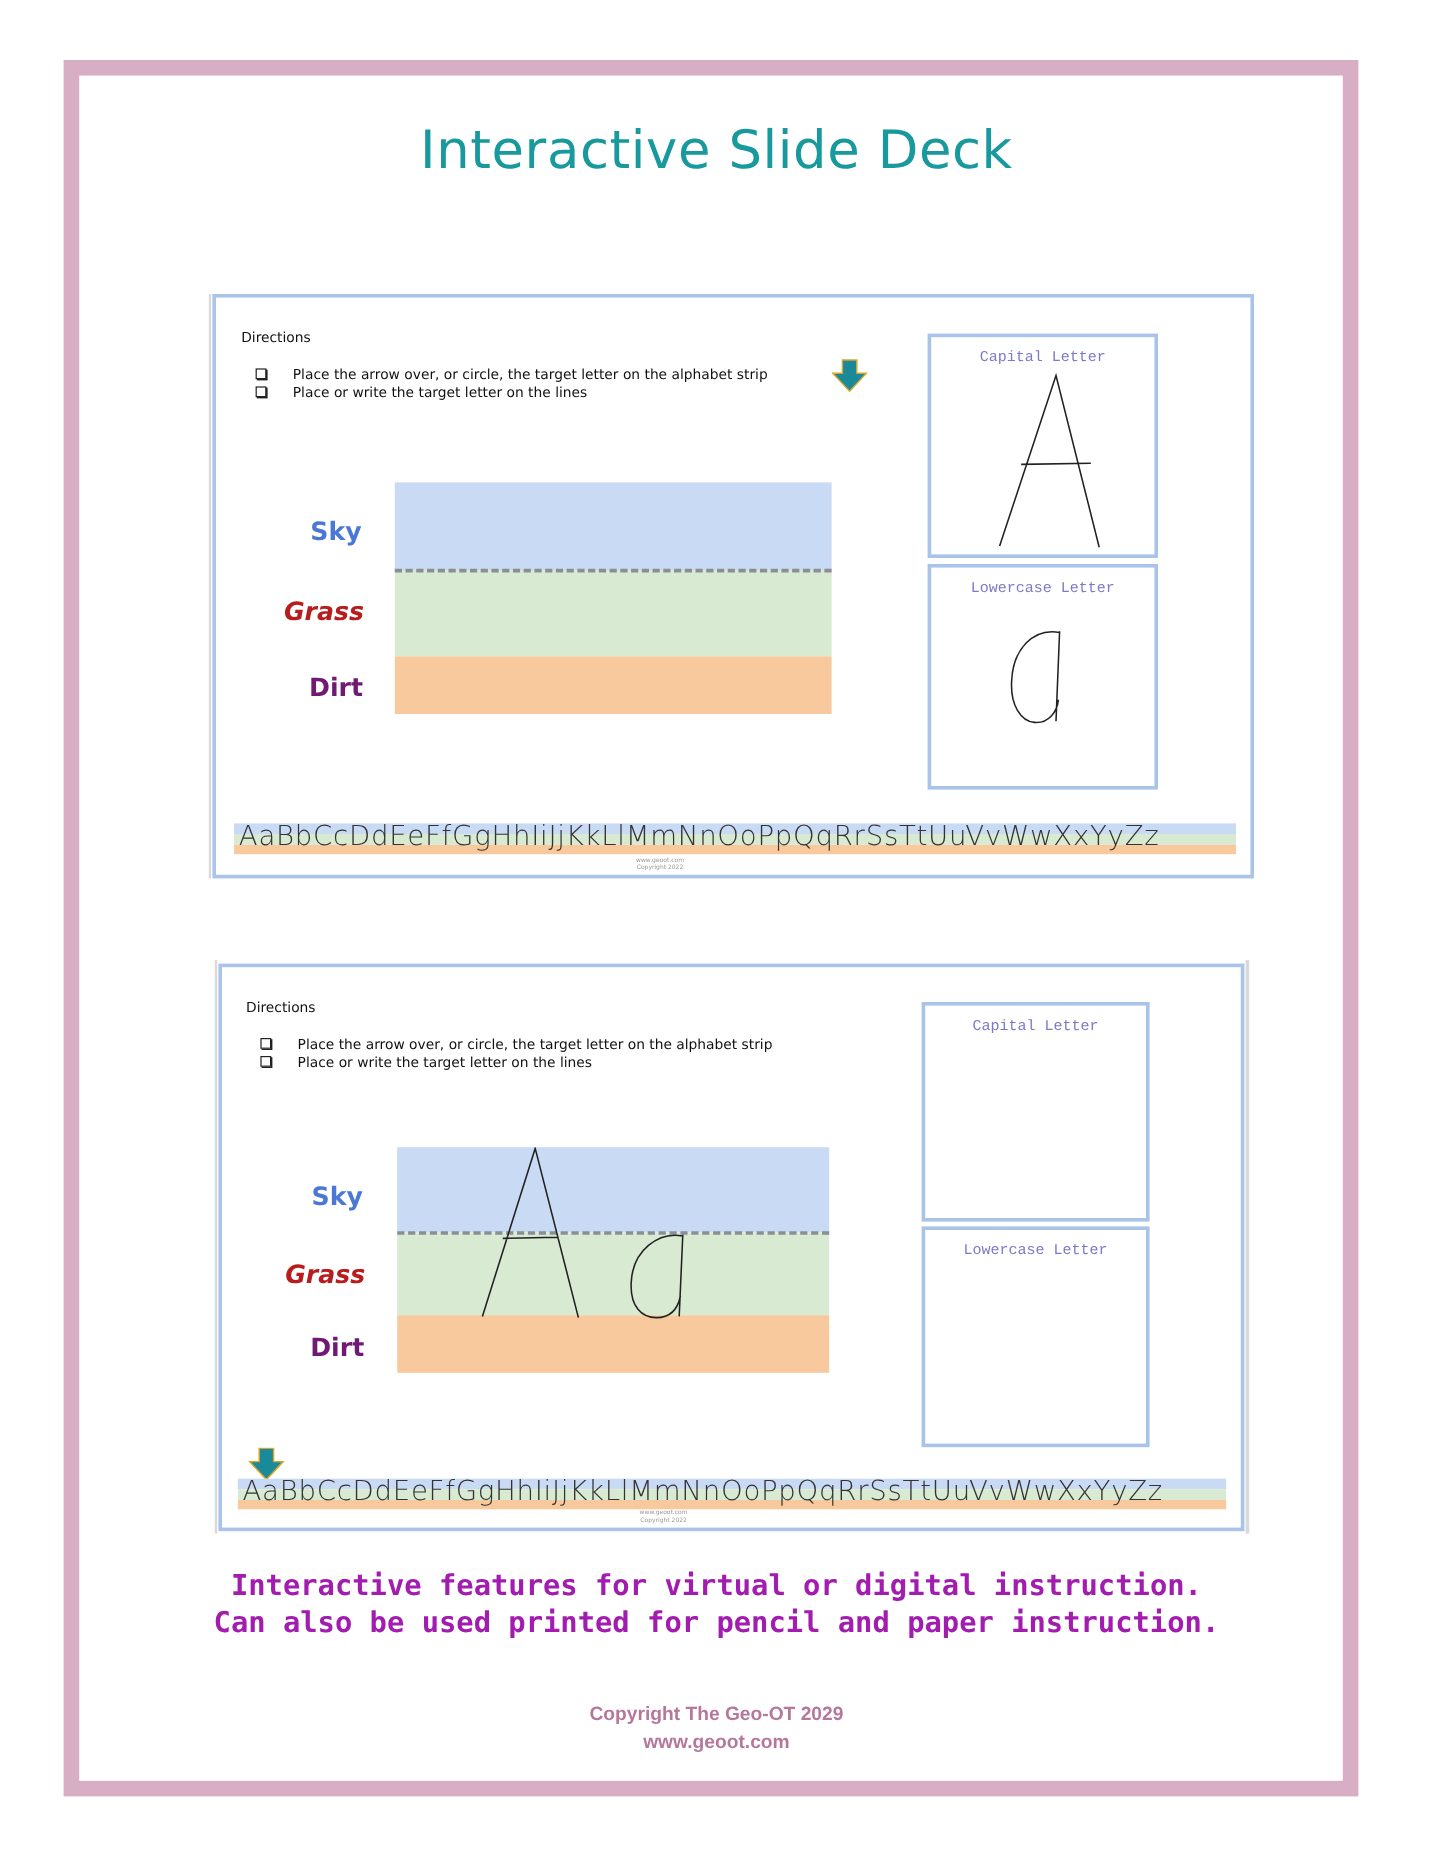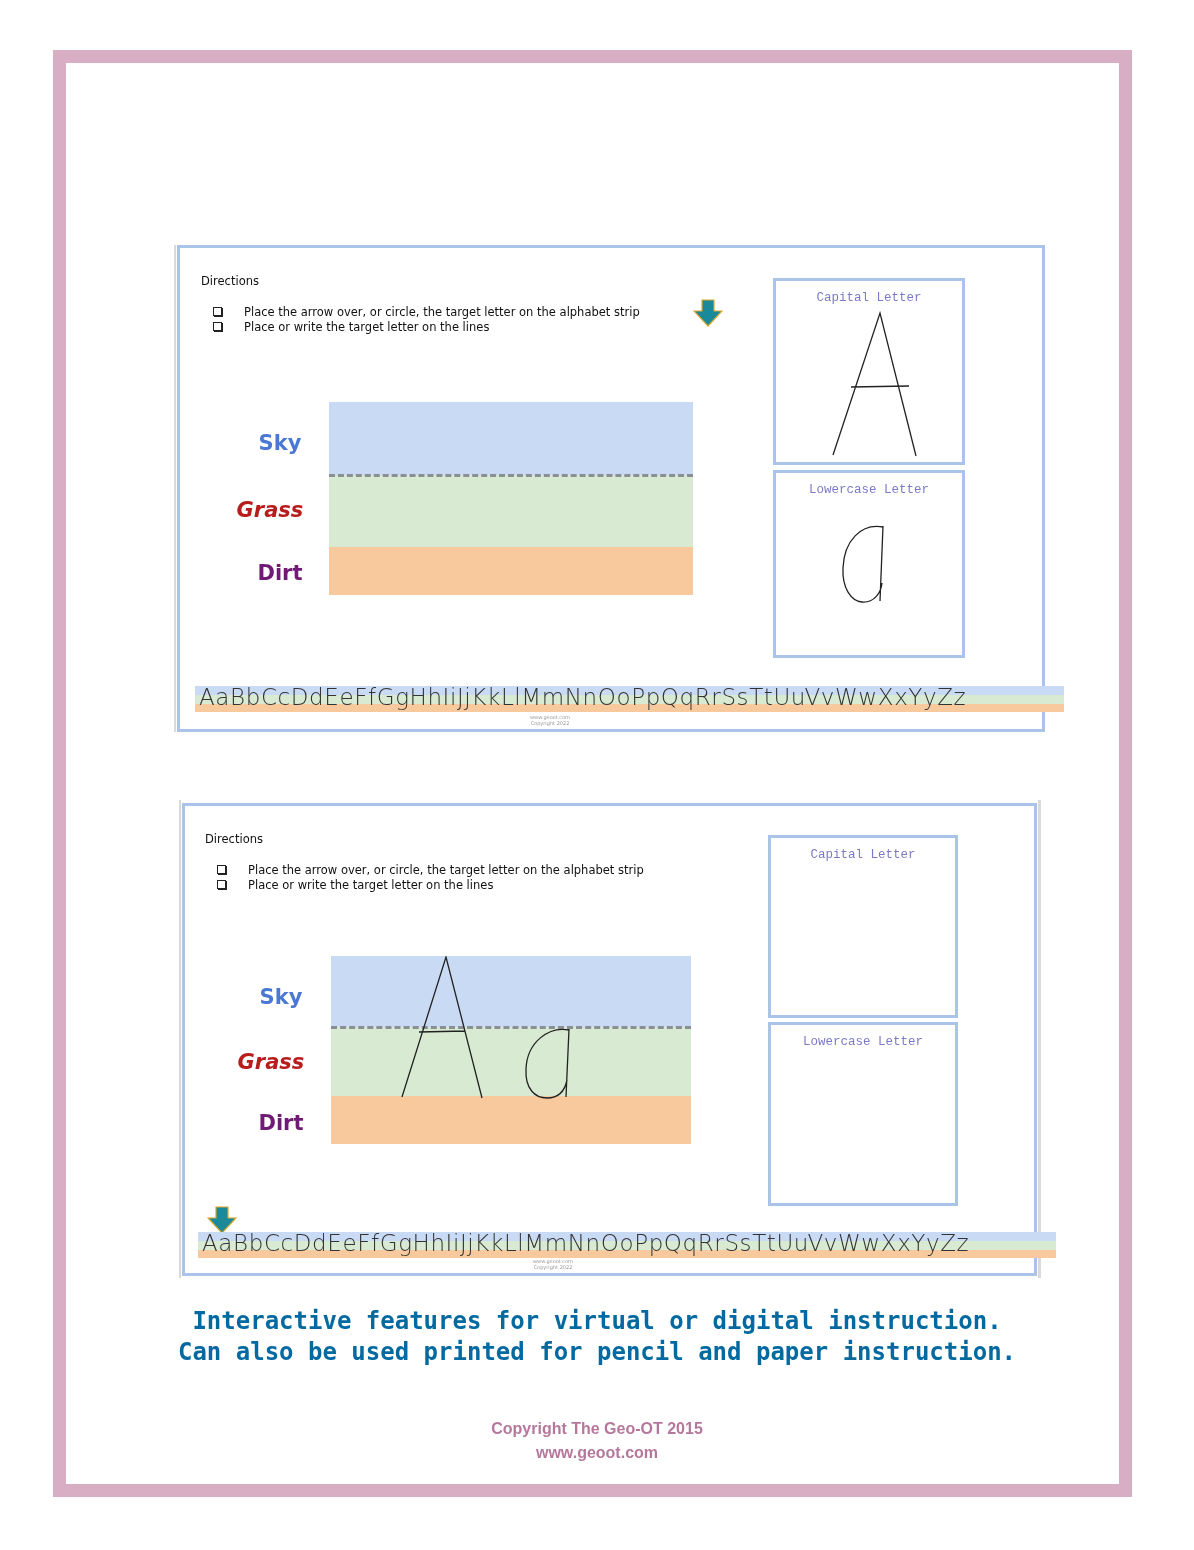--- a/index.html
+++ b/index.html
@@ -24,36 +24,37 @@
   .dirt { background:#f7c99d; }
   .dash { position:absolute; left:0; width:100%; height:0; border-top:3px dashed #8a8f96; }
   .line-label { position:absolute; text-align:center; font-family:"DejaVu Sans", sans-serif; font-size:21px;font-weight:bold; }
   .lbl-sky { color:#4a78d4; }
   .lbl-grass { color:#b91c1c; font-style:italic; }
   .lbl-dirt { color:#701a75; }
 
   .box { position:absolute; box-sizing:border-box; border:3px solid #a9c4e8; background:#fff; }
   .box-label { position:absolute; top:10px; left:0; width:100%; text-align:center; color:#7b79c8; font-family:Liberation Mono, monospace; font-size:12.5px; }
 
-  .strip { position:absolute; height:26px; overflow:hidden;padding-left:34px; }
+  .strip { position:absolute; height:26px; overflow:hidden; }
   .strip .s1 { position:absolute; left:0; top:0; width:100%; height:9px; background:#c9daf5; }
   .strip .s2 { position:absolute; left:0; top:9px; width:100%; height:9px; background:#d8ead2; }
   .strip .s3 { position:absolute; left:0; top:18px; width:100%; height:8px; background:#f7c99d; }
   .strip-text { position:absolute; left:4px; top:-2px; width:100%; font-family:"DejaVu Sans", sans-serif; font-size:23px; color:#333; letter-spacing:0.6px; white-space:nowrap; font-weight:300; }
   .strip-credit { position:absolute; font-size:5px; color:#999; text-align:center; line-height:6px; }
 
-  .tagline { position:absolute; left:0; width:1194px; text-align:center; color:#0369a1; font-weight:bold; font-family:"DejaVu Sans Mono", monospace; font-size:24px; line-height:31px; }
+  .tagline { position:absolute; left:0; width:1194px; text-align:center; color:#a21caf; font-weight:bold; font-family:"DejaVu Sans Mono", monospace; font-size:24px; line-height:31px; }
   .copyright { position:absolute; left:0; width:1194px; text-align:center; color:#b5789c; font-weight:bold; font-family:"Liberation Sans", sans-serif; font-size:16px; line-height:24px; }
 </style>
 </head>
 <body>
 
 <div class="frame"></div>
 
 <div class="title">
+  <div>Interactive Slide Deck</div>
 </div>
 
 <div class="slide-shadow" style="left:174px; top:245px; width:2px; height:487px;"></div>
 <div class="slide" style="left:177px; top:245px; width:868px; height:487px;">
   <div class="directions" style="left:21px; top:26px;">
     <div class="dir-title">Directions</div>
     <div class="dir-item">
       <span class="checkbox"></span>
       <span>Place the arrow over, or circle, the target letter on the alphabet strip</span>
     </div>
@@ -156,15 +157,15 @@
     <div>Copyright 2022</div>
   </div>
 </div>
 
 <div class="tagline" style="top:1306px;">
   <div>Interactive features for virtual or digital instruction.</div>
   <div>Can also be used printed for pencil and paper instruction.</div>
 </div>
 
 <div class="copyright" style="top:1417px;">
-  <div>Copyright The Geo-OT 2015</div>
+  <div>Copyright The Geo-OT 2029</div>
   <div>www.geoot.com</div>
 </div>
 
 </body></html>

